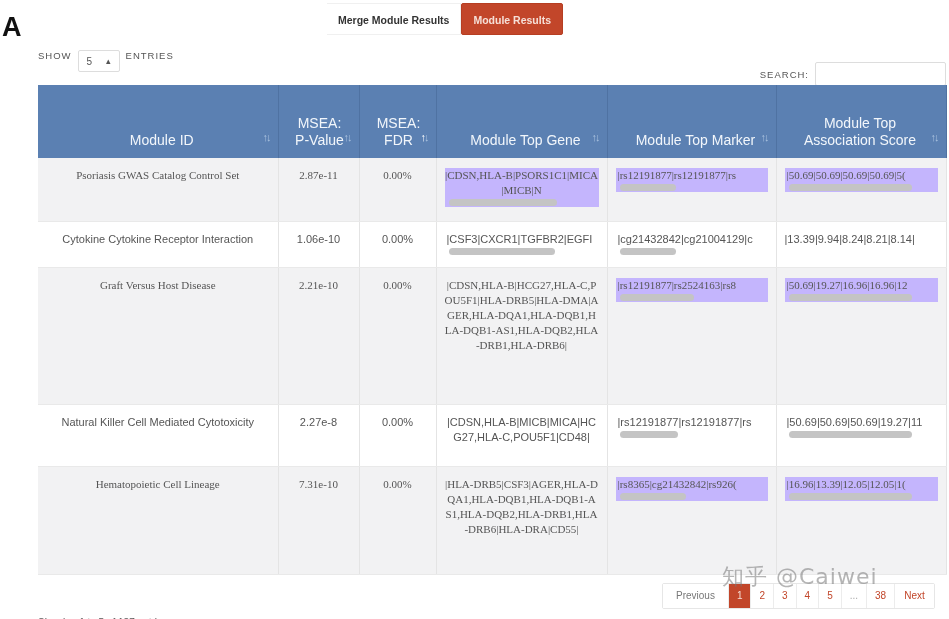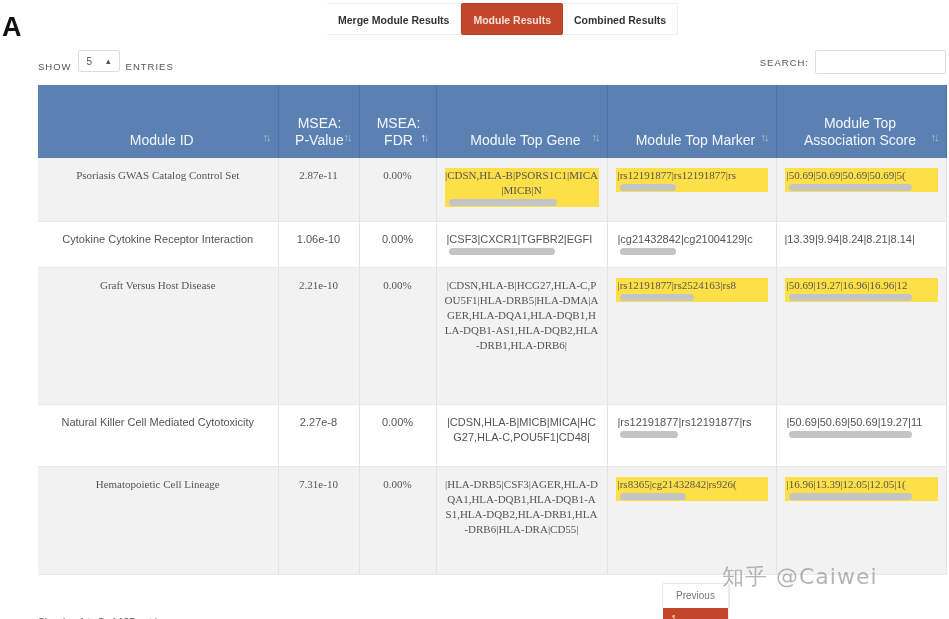--- a/index.html
+++ b/index.html
@@ -5,63 +5,62 @@
   * { box-sizing: border-box; margin: 0; padding: 0; }
   html, body { width: 949px; height: 619px; background: #ffffff; overflow: hidden; }
   body { font-family: "Liberation Sans", "DejaVu Sans", sans-serif; color: #555; position: relative; }
 
   .panel-label { position: absolute; left: 2px; top: 12px; font-size: 27px; font-weight: bold; color: #111; font-family: "Liberation Sans", sans-serif; }
 
   .tabs { position: absolute; left: 327px; top: 3px; display: flex; height: 32px; }
   .tab { font-size: 10.5px; font-weight: bold; color: #333; padding: 0 11px; line-height: 32px; border: 1px solid #f0f0f0; border-left: none; background: #fff; cursor: pointer; }
   .tab.active { background: #c2462a; color: #f6e0d8; border: 1px solid #b63e22; border-radius: 2px; }
 
-  .show-ctrl { position: absolute; left: 38px; top: 50px; display: flex; align-items: flex-end; font-size: 9.5px; letter-spacing: 1px; color: #555; }
+  .show-ctrl { position: absolute; left: 38px; top: 50px; display: flex; align-items: flex-start; font-size: 9.5px; letter-spacing: 1px; color: #555; }
   .show-select { margin: 0 6px; width: 42px; height: 22px; border: 1px solid #ddd; border-radius: 2px; display: flex; align-items: center; justify-content: space-between; padding: 0 8px 0 8px; font-size: 10px; color: #555; background: #fff; letter-spacing: 0; }
   .show-select .arrow { font-size: 9px; color: #555; }
 
-  .search-ctrl { position: absolute; right: 3px; top: 50px; display: flex; align-items: center; font-size: 9.5px; letter-spacing: 1px; color: #555; }
+  .search-ctrl { position: absolute; right: 3px; top: 62px; display: flex; align-items: center; font-size: 9.5px; letter-spacing: 1px; color: #555; }
   .search-input { margin-left: 6px; width: 131px; height: 24px; border: 1px solid #ddd; border-radius: 2px; background: #fff; }
 
   table { position: absolute; left: 38px; top: 85px; width: 908px; border-collapse: collapse; table-layout: fixed; }
   th { background: #5b80b2; color: #f2f6fb; font-weight: normal; font-size: 14px; line-height: 17px; padding: 0 8px 9px 16px; height: 73px; vertical-align: bottom; text-align: center; border-right: 1px solid #4f72a2; position: relative; }
   th .sort { position: absolute; right: 8px; bottom: 12px; font-size: 11px; color: #a9c1df; letter-spacing: -2px; }
   td { font-size: 11px; color: #555; text-align: center; vertical-align: top; padding: 10px 8px 10px 8px; border-right: 1px solid #e4e4e4; line-height: 15px; }
   tr.odd td { background: #f2f2f3; font-family: Liberation Serif, serif; }
   tr.even td { background: #ffffff; }
   tr.row td { border-bottom: 1px solid #e9e9e9; }
   td.scroll-cell { text-align: left; padding: 10px 8px 10px 8px; }
   .scroller { background: #fff; overflow: hidden; }
-  tr.odd .scroller { background: #fde047; }
+  tr.odd .scroller { background: #c4b5fd; }
   .scroller .text { white-space: nowrap; overflow: hidden; display: block; color: #555; padding-left: 2px; }
   .scroller .bar-track { height: 9px; position: relative; }
   .scroller .bar { position: absolute; top: 1px; left: 4px; height: 7px; border-radius: 4px; background: #c4c4c4; }
   .gene-text { text-align: center; word-break: break-all; }
 
   .info { position: absolute; left: 38px; top: 617px; font-size: 10px; color: #555; }
 
-  .pager { position: absolute; left: 662px; top: 583px; display: flex; height: 26px; border: 1px solid #e6e6e6; border-radius: 2px; flex-direction: column; }
+  .pager { position: absolute; left: 662px; top: 583px; display: flex; height: 26px; border: 1px solid #e6e6e6; border-radius: 2px; }
   .pg { font-size: 10px; color: #777; line-height: 24px; padding: 0 8px; border-right: 1px solid #ececec; cursor: pointer; background: #fff; }
   .pg.prev { padding: 0 13px; color: #777; }
   .pg.num { color: #c2462a; }
   .pg.active { background: #c2462a; color: #f5ddd4; }
   .pg.ellipsis { color: #aaa; }
   .pg.next { color: #c2462a; border-right: none; padding: 0 9px; }
 
   .watermark { position: absolute; left: 722px; top: 562px; font-size: 22px; color: rgba(120,120,120,0.55); font-family: "DejaVu Sans", sans-serif; letter-spacing: 1px; pointer-events: none; }
 </style>
 </head>
 <body>
 
 <div class="panel-label">A</div>
 
 <div class="tabs">
   <div class="tab">Merge Module Results</div>
   <div class="tab active">Module Results</div>
-  <div class="tab">Combined Results</div>
 </div>
 
 <div class="show-ctrl">
   <span>SHOW</span>
   <div class="show-select">
     <span>5</span>
     <span class="arrow">▴<br></span>
   </div>
   <span>ENTRIES</span>
 </div>

